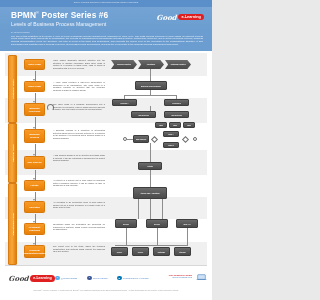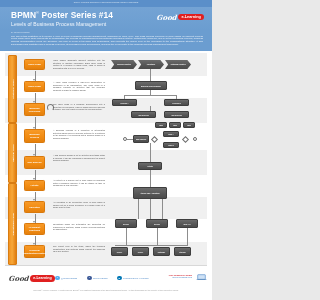--- a/index.html
+++ b/index.html
@@ -175,21 +175,21 @@
 </head>
 <body>
 
 <div class="poster">
 
   <div class="topbar">
     <div class="tb-inner">Good e-Learning Resources  •  www.goodelearning.com/free-downloads</div>
   </div>
 
   <div class="header">
-    <div class="h-title"><span>BPMN</span><sup>®</sup><span> Poster Series #14</span></div>
+    <div class="h-title"><span>BPMN</span><sup>®</sup><span> Poster Series #6</span></div>
     <div class="h-sub">Levels of Business Process Management</div>
     <div class="logo">
       <span class="logo-good">Good</span>
       <span class="logo-pill">e-Learning</span>
     </div>
   </div>
 
   <div class="intro">
     <div class="by">by Gregor Polančič</div>
     <p>The aim of this illustration is to provide a view of levels of business process management, branching on roles, level- and cross-process concerns of value-chains on different process levels. Each value chain represents an organisation, the process of managing/delivering business processes must be continuously improved, and in all the processes involved, business process decomposition levels are specified. The flow of levels is top-down and descending, and connects the proper level of the processes to the organisational structure. It also summarises and illustrates how a process is layered, its processes being decomposed, and how the levels relate to the business process management framework.</p>

